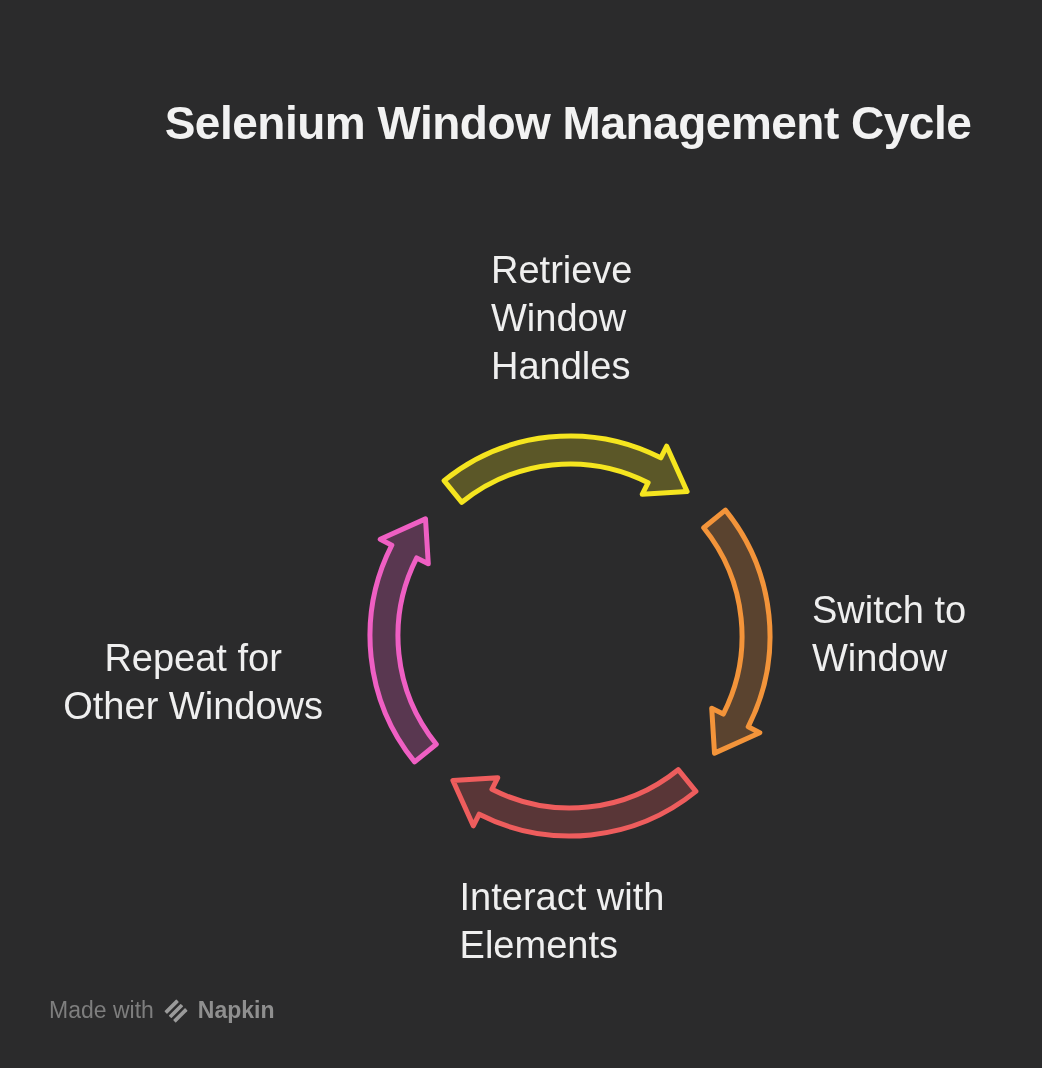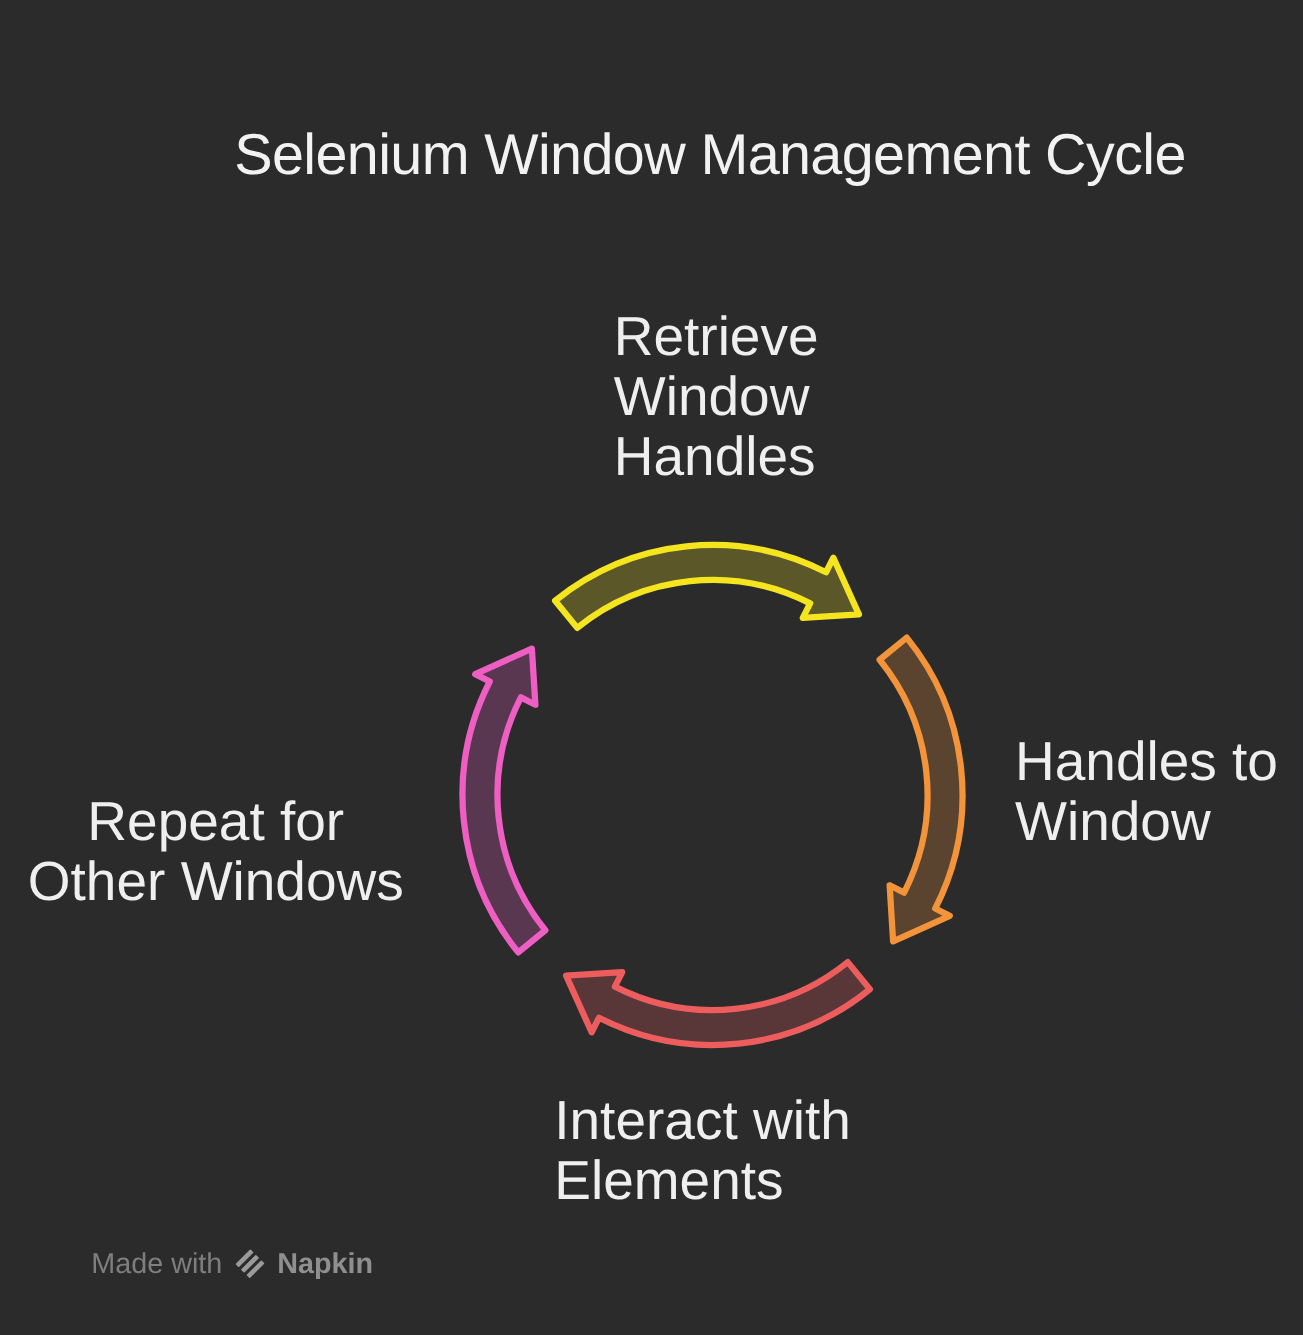--- a/index.html
+++ b/index.html
@@ -14,51 +14,50 @@
     background: var(--bg, #2B2B2C);
     font-family: "Liberation Sans", sans-serif;
   }
   .page-title {
     position: absolute;
     top: 96px;
     left: 568px;
     transform: translateX(-50%);
     margin: 0;
     font-size: 46px;
-    font-weight: 400;
+    font-weight: 700;
     letter-spacing: -0.5px;
     white-space: nowrap;
     color: var(--title, #F2F2F2);
   }
   #cycle-svg {
     position: absolute;
     top: 0;
     left: 0;
   }
   .step-label {
     position: absolute;
-    font-size: 44px;
+    font-size: 38px;
     line-height: 48px;
     color: var(--label, #EFEFEF);
     white-space: pre-line;
   }
   .pos-top    { left: 491px; top: 246px; text-align: left; }
   .pos-right  { left: 812px; top: 586px; text-align: left; }
   .pos-bottom { left: 562px; top: 873px; transform: translateX(-50%); text-align: left; }
   .pos-left   { right: 719px; top: 586px; text-align: center; margin-top: 48px; }
   .watermark {
     position: absolute;
     left: 49px;
     top: 997px;
     display: flex;
     align-items: center;
     gap: 9px;
     font-size: 23px;
     color: var(--wm, #7E7E7E);
-    margin-left: 24px;
   }
   .watermark .brand {
     color: var(--wmBrand, #8F8F8F);
     font-weight: 700;
   }
   .napkin-logo { display: block; }
 </style>
 </head>
 <body style="--bg: #2B2B2C; --title: #F2F2F2; --label: #EFEFEF; --wm: #7E7E7E; --wmBrand: #8F8F8F;">
 
@@ -68,21 +67,21 @@
     <path d="M 444.1 480.6 A 200 200 0 0 1 660.8 457.8 L 666.7 446.2 L 687.1 491.5 L 642.2 494.3 L 648.1 482.7 A 172 172 0 0 0 461.8 502.3 Z" fill="#F5E51F" fill-opacity="0.24" stroke="#F5E51F" stroke-width="5" stroke-linejoin="round"></path>
     <path d="M 725.4 510.1 A 200 200 0 0 1 748.2 726.8 L 759.8 732.7 L 714.5 753.1 L 711.7 708.2 L 723.3 714.1 A 172 172 0 0 0 703.7 527.8 Z" fill="#F3943A" fill-opacity="0.24" stroke="#F3943A" stroke-width="5" stroke-linejoin="round"></path>
     <path d="M 695.9 791.4 A 200 200 0 0 1 479.2 814.2 L 473.3 825.8 L 452.9 780.5 L 497.8 777.7 L 491.9 789.3 A 172 172 0 0 0 678.2 769.7 Z" fill="#EE5D5D" fill-opacity="0.24" stroke="#EE5D5D" stroke-width="5" stroke-linejoin="round"></path>
     <path d="M 414.6 761.9 A 200 200 0 0 1 391.8 545.2 L 380.2 539.3 L 425.5 518.9 L 428.3 563.8 L 416.7 557.9 A 172 172 0 0 0 436.3 744.2 Z" fill="#EF5FC3" fill-opacity="0.24" stroke="#EF5FC3" stroke-width="5" stroke-linejoin="round"></path>
   </svg>
 
 <div class="step-label pos-top">Retrieve
 Window
 Handles</div>
 
-<div class="step-label pos-right">Handles to
+<div class="step-label pos-right">Switch to
 Window</div>
 
 <div class="step-label pos-bottom">Interact with
 Elements</div>
 
 <div class="step-label pos-left">Repeat for
 Other Windows</div>
 
 <div class="watermark">
   <span>Made with</span>

